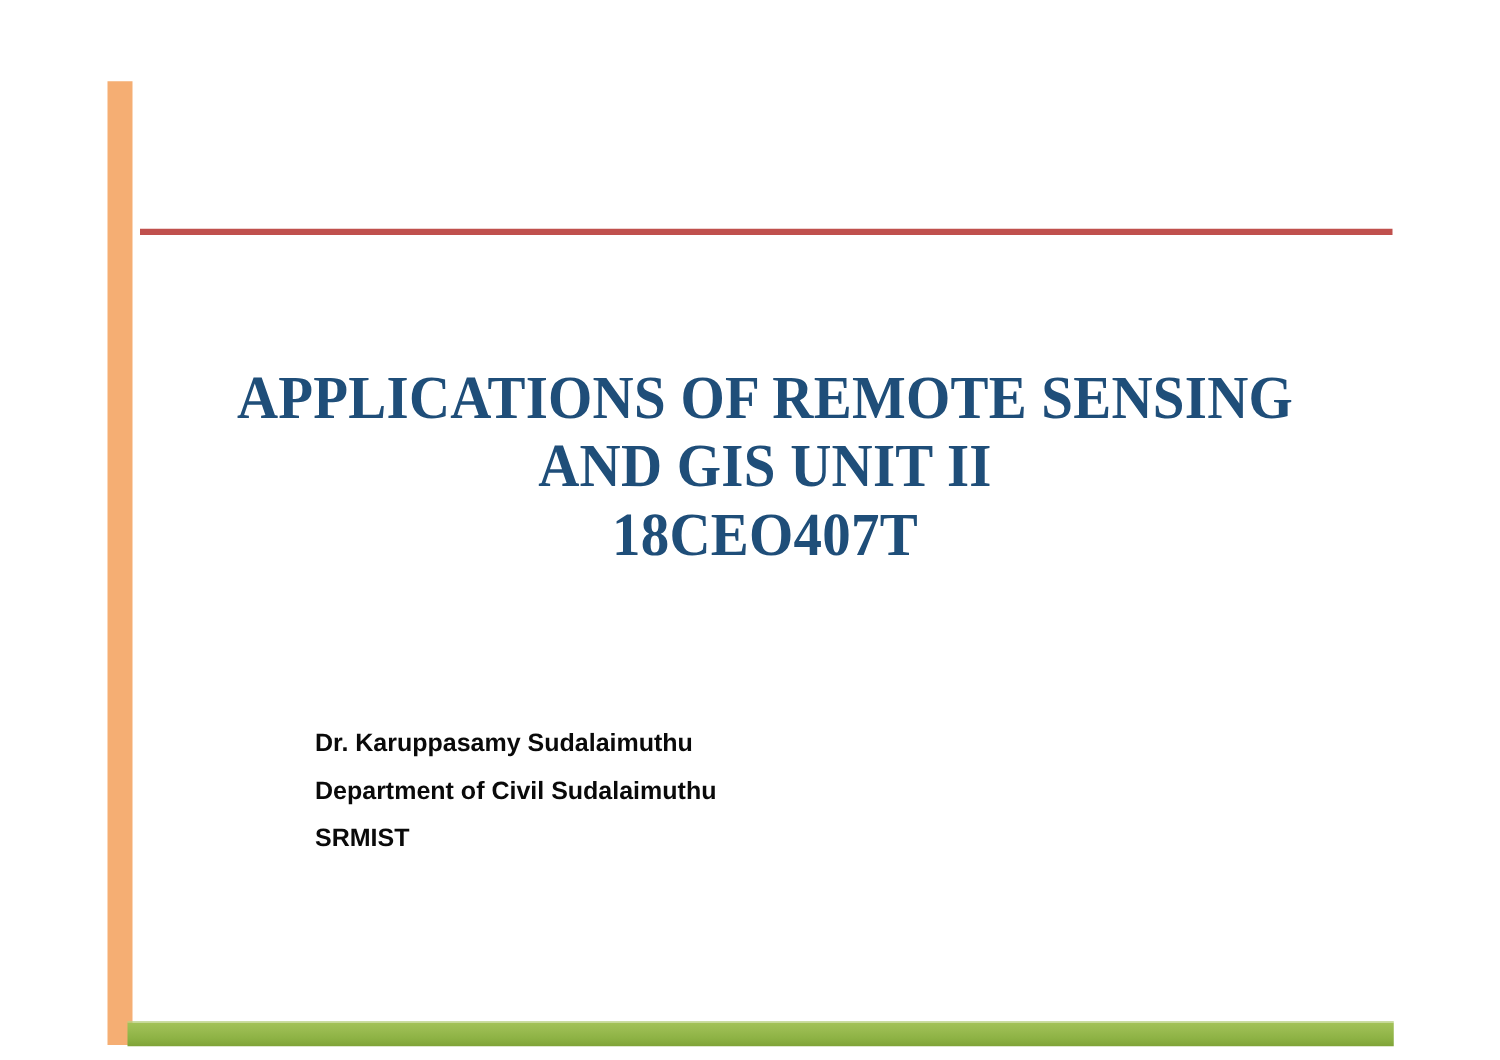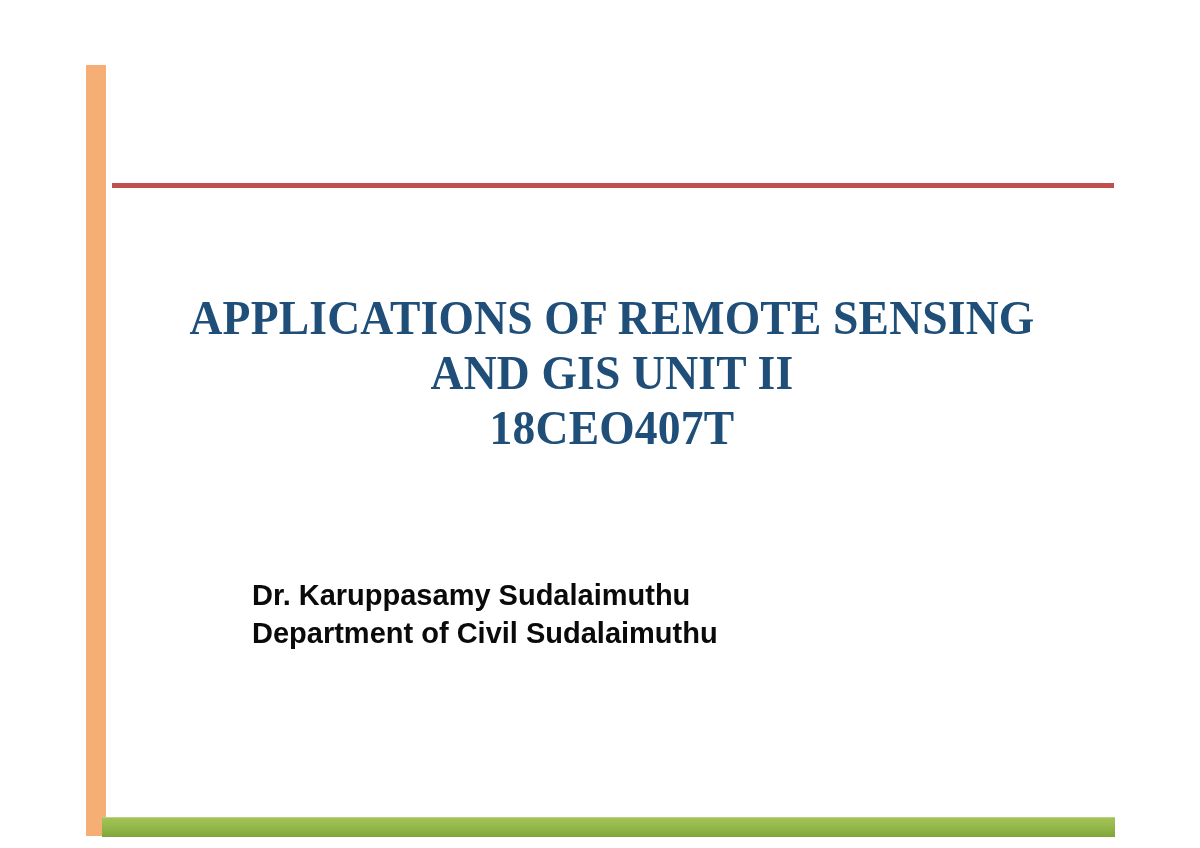--- a/index.html
+++ b/index.html
@@ -84,21 +84,21 @@
   .author-block {
     position: absolute;
     left: 252px;
     top: 548px;
     text-align: left;
   }
 
   .author-line {
     font-family: "Liberation Sans", sans-serif;
     font-weight: bold;
-    font-size: 29px;
+    font-size: 20px;
     line-height: 38px;
     color: #0A0A0A;
     white-space: nowrap;
   }
 </style>
 </head>
 <body>
 
 <div class="slide">
 
@@ -108,17 +108,18 @@
 
   <div class="title-block">
     <div class="title-line">APPLICATIONS OF REMOTE SENSING</div>
     <div class="title-line">AND GIS UNIT II</div>
     <div class="title-line">18CEO407T</div>
   </div>
 
   <div class="author-block">
     <div class="author-line">Dr. Karuppasamy Sudalaimuthu</div>
     <div class="author-line">Department of Civil Sudalaimuthu</div>
+    <div class="author-line">SRMIST</div>
   </div>
 
   <div class="accent-bar-bottom"></div>
 
 </div>
 
 </body></html>

